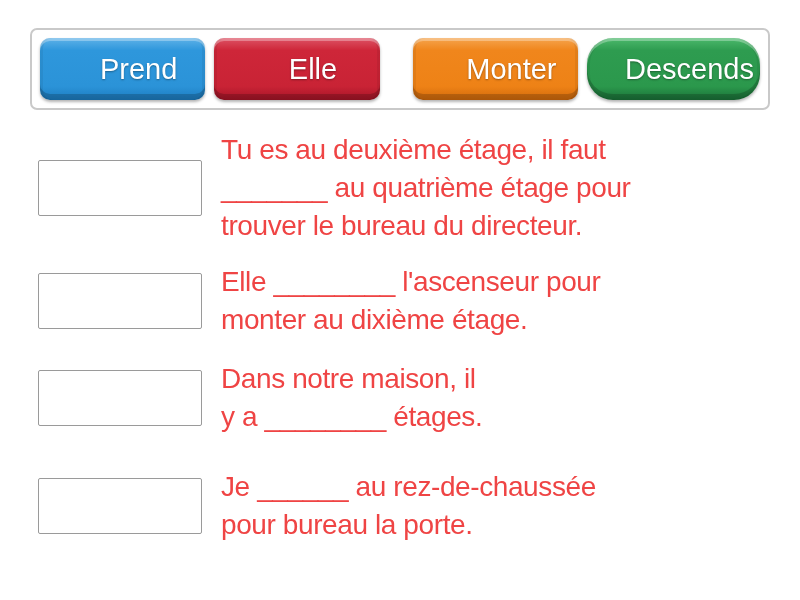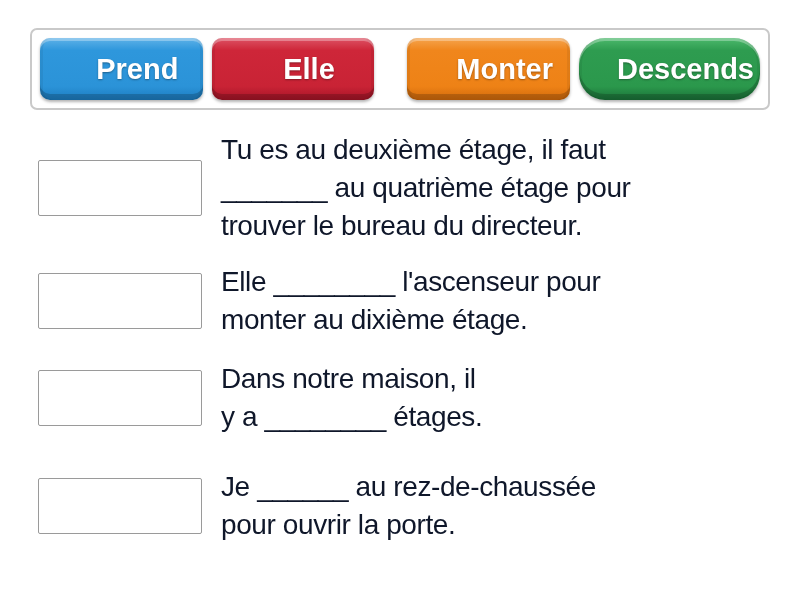--- a/index.html
+++ b/index.html
@@ -24,21 +24,21 @@
     padding: 8px;
   }
   .chip {
     flex: 1 1 0;
     height: 62px;
     border: none;
     border-radius: 10px;
     color: #ffffff;
     font-family: "Liberation Sans", "DejaVu Sans", sans-serif;
     font-size: 29px;
-    font-weight: bold;
+    font-weight: normal;
     text-shadow: 0 1px 2px rgba(0,0,0,0.35);
     cursor: pointer;
     box-shadow:
       0 2px 3px rgba(0,0,0,0.30),
       inset 0 3px 0 rgba(255,255,255,0.30),
       inset 0 -6px 0 rgba(0,0,0,0.18),
       inset 3px 0 0 rgba(0,0,0,0.06),
       inset -3px 0 0 rgba(0,0,0,0.06);
     padding-left: 38px;
   }
@@ -62,21 +62,21 @@
   .answer-box {
     flex: 0 0 164px;
     width: 164px;
     height: 56px;
     background: #ffffff;
     border: 1px solid #9a9a9a;
     border-radius: 2px;
   }
   .qtext {
     margin: 0;
-    color: #0f172a;
+    color: #ef4444;
     font-size: 28px;
     line-height: 38px;
     letter-spacing: -0.4px;
     white-space: pre-line;
   }
 </style>
 </head>
 <body>
 
 <div class="word-bank">
@@ -99,15 +99,15 @@
 monter au dixième étage.</p>
   </div>
   <div class="qrow qrow-3">
     <div class="answer-box"></div>
     <p class="qtext">Dans notre maison, il
 y a ________ étages.</p>
   </div>
   <div class="qrow qrow-4">
     <div class="answer-box"></div>
     <p class="qtext">Je ______ au rez-de-chaussée
-pour ouvrir la porte.</p>
+pour bureau la porte.</p>
   </div>
 </div>
 
 </body></html>

